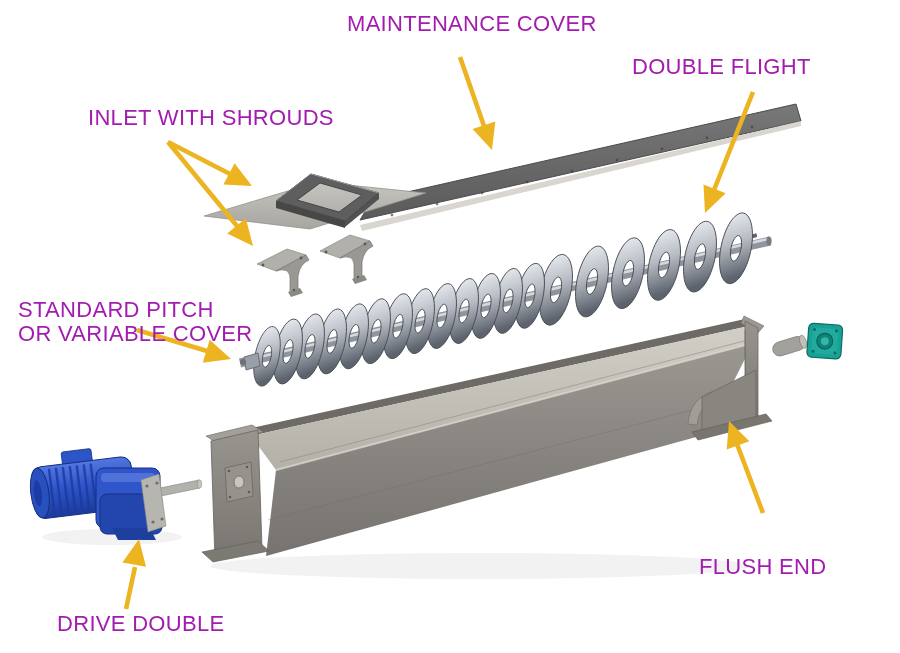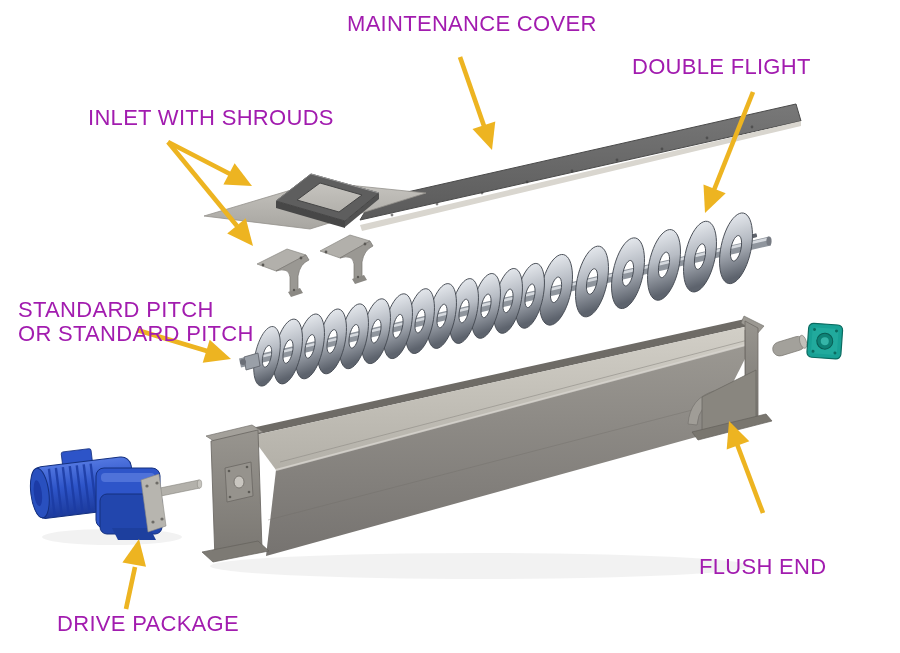--- a/index.html
+++ b/index.html
@@ -260,22 +260,22 @@
 </svg>
 
 <div class="label" style="left:347px;top:12px;">MAINTENANCE COVER</div>
 
 <div class="label" style="left:632px;top:55px;">DOUBLE FLIGHT</div>
 
 <div class="label" style="left:88px;top:106px;text-align:right;">INLET WITH SHROUDS</div>
 
 <div class="label" style="left:18px;top:282px;margin-top:16px;">
   <div>STANDARD PITCH</div>
-  <div>OR STANDARD PITCH</div>
+  <div>OR VARIABLE COVER</div>
 </div>
 
 <div class="label" style="left:699px;top:527px;margin-top:28px;">
   <div>FLUSH END</div>
 </div>
 
-<div class="label" style="left:57px;top:612px;">DRIVE PACKAGE</div>
+<div class="label" style="left:57px;top:612px;">DRIVE DOUBLE</div>
 
 </div>
 
 </body></html>

